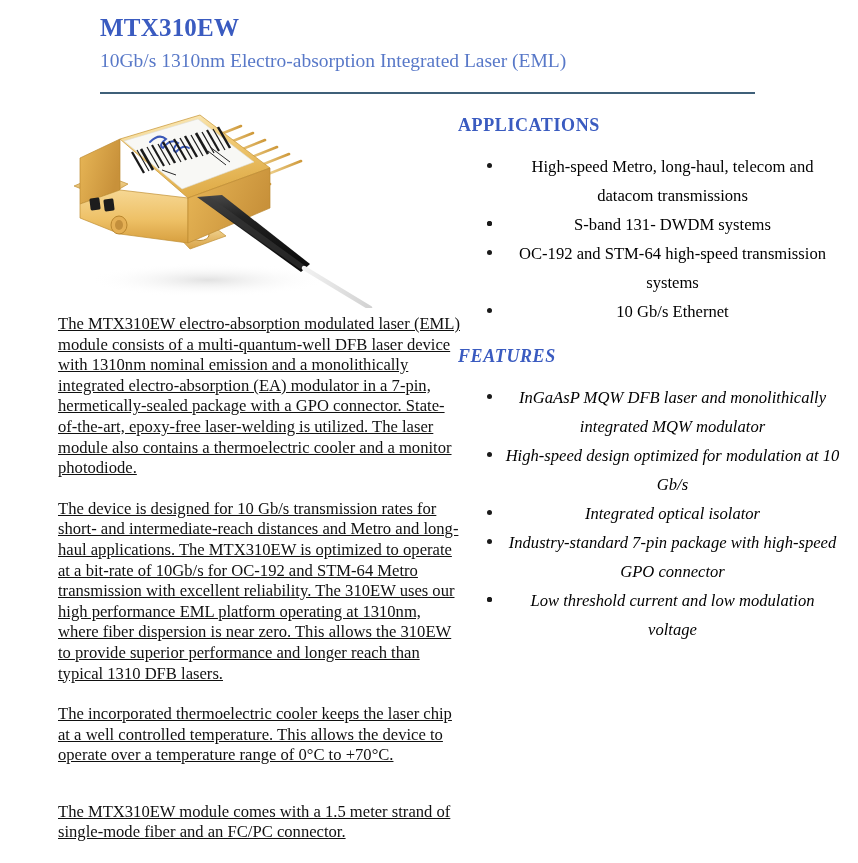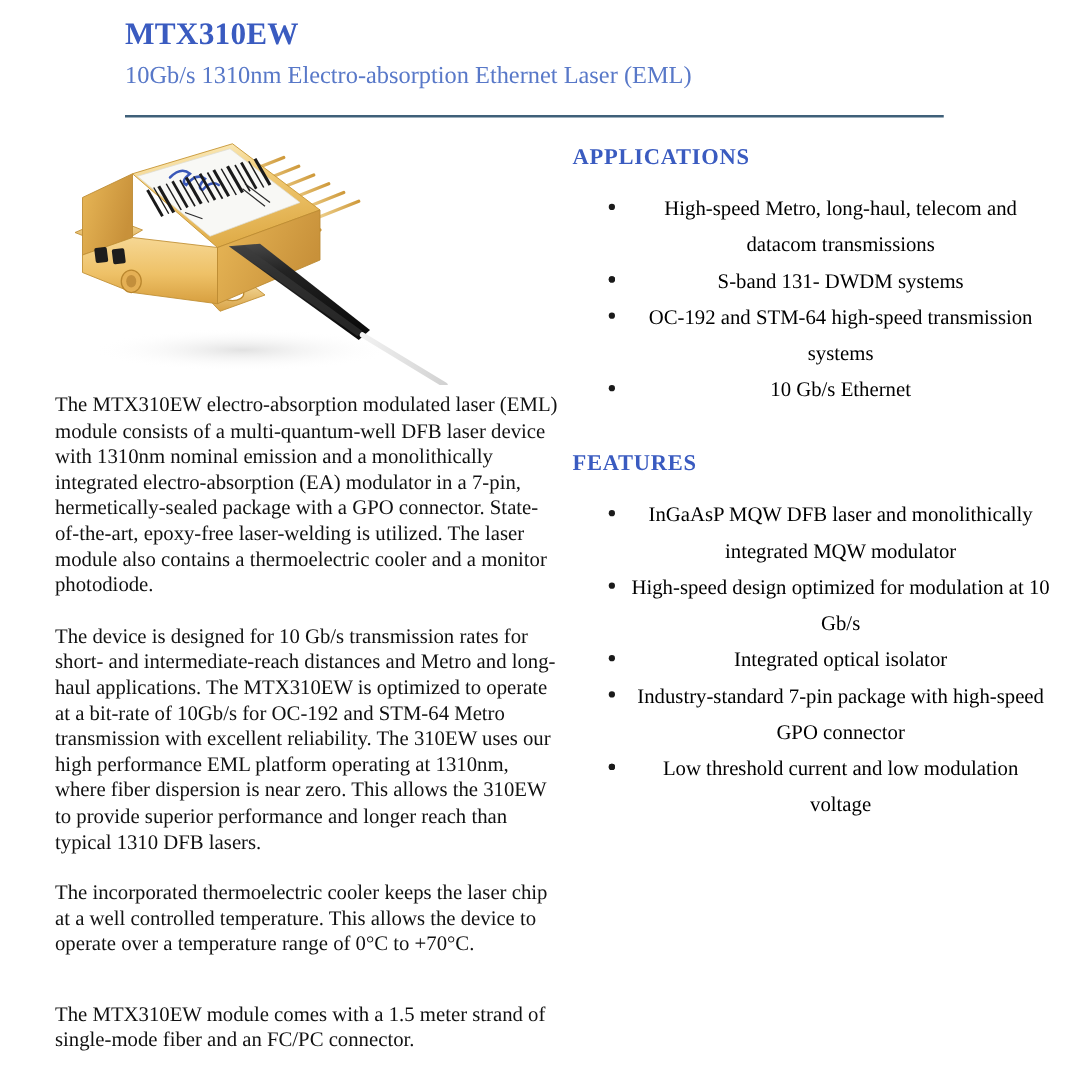--- a/index.html
+++ b/index.html
@@ -43,23 +43,24 @@
     left: 100px;
     top: 92px;
     width: 655px;
     height: 0;
     border-top: 2px solid #3f6079;
   }
 
   
   #left-col {
     position: absolute;
-    left: 44px;
+    left: 58px;
     top: 112px;
     width: 404px;
+    text-decoration: underline;
   }
   #right-col {
     position: absolute;
     left: 458px;
     top: 115px;
     width: 382px;
   }
 
   
   #product-photo {
@@ -82,21 +83,21 @@
   .body-par:last-child { margin-bottom: 0; margin-top: 36px; }
 
   
   .section-head {
     font-size: 18px;
     font-weight: bold;
     color: #3a5bc0;
     letter-spacing: 0.6px;
     margin: 0 0 16px 0;
   }
-  #features-block { margin-top: 34px; }
+  #features-block { margin-top: 20px; font-style: italic; }
 
   
   .bullet-list {
     list-style: none;
     margin: 0;
     padding: 0;
   }
   .bullet-item {
     position: relative;
     padding-left: 47px;
@@ -114,21 +115,21 @@
     height: 5px;
     background: #1a1a1a;
     border-radius: 50%;
   }
 </style>
 </head>
 <body>
 
 <div id="header">
   <h1 id="doc-title">MTX310EW</h1>
-  <h2 id="doc-subtitle">10Gb/s 1310nm Electro-absorption Ethernet Laser (EML)</h2>
+  <h2 id="doc-subtitle">10Gb/s 1310nm Electro-absorption Integrated Laser (EML)</h2>
 </div>
 <div id="header-rule"></div>
 
 <div id="left-col">
 
   <div id="product-photo">
     <svg width="340" height="196" viewBox="0 0 340 196" xmlns="http://www.w3.org/2000/svg">
       <defs>
         <linearGradient id="goldTop" x1="0" y1="0" x2="0.35" y2="1">
           <stop offset="0%" stop-color="#fdf4d2"></stop>

